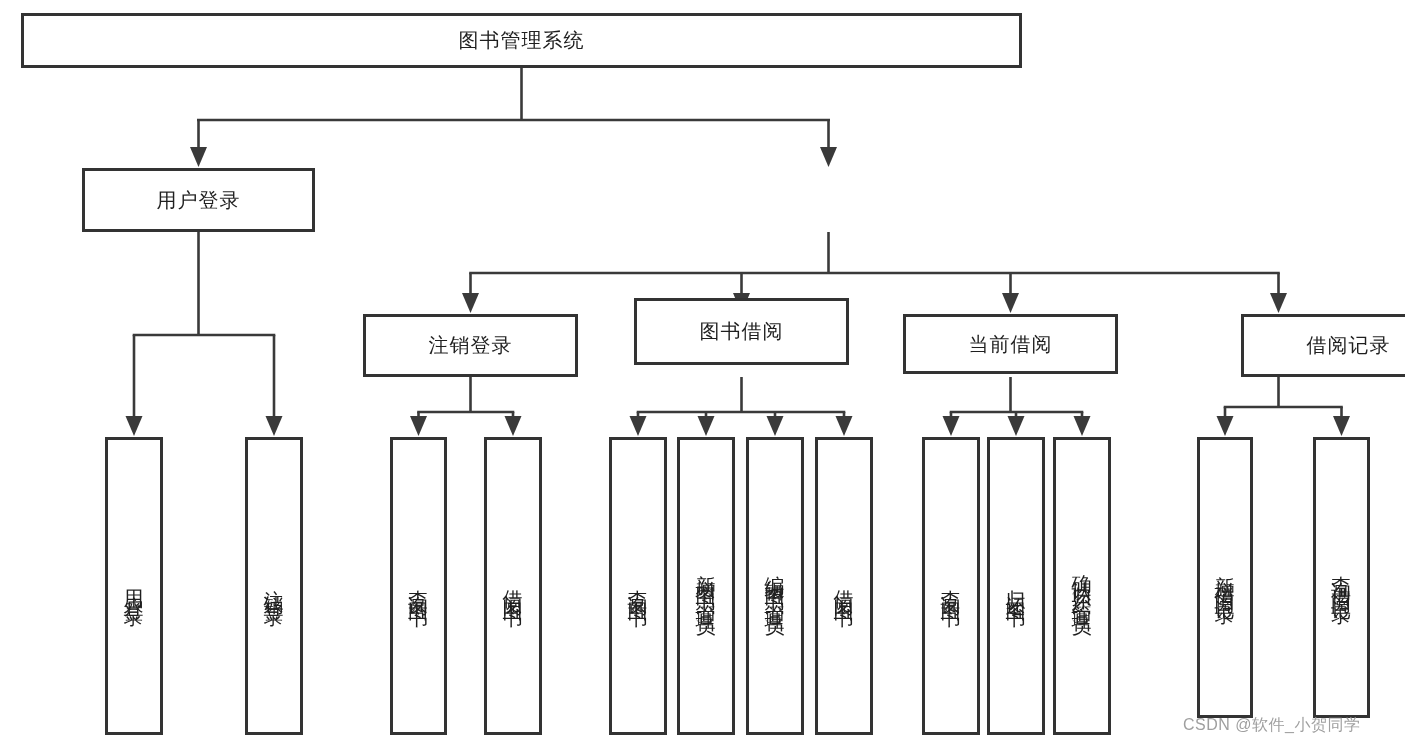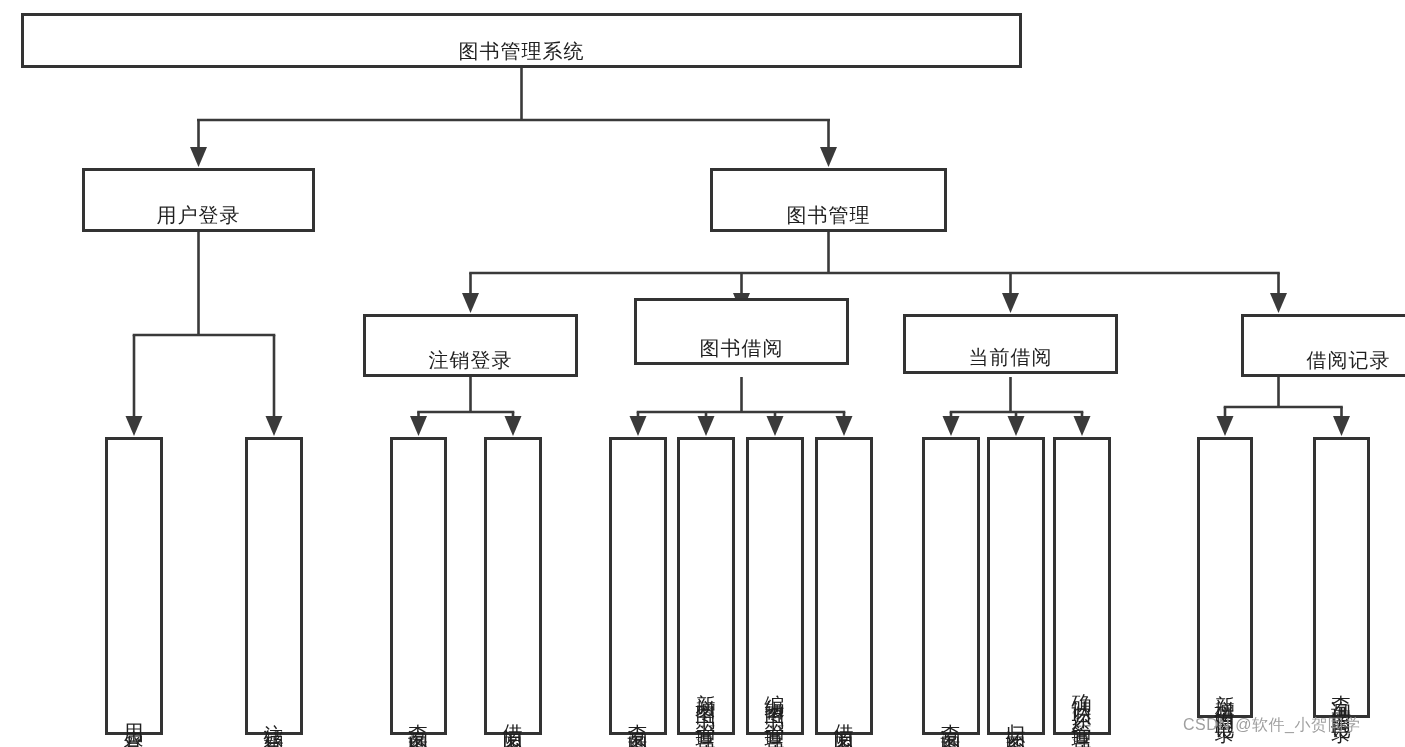--- a/index.html
+++ b/index.html
@@ -15,21 +15,21 @@
     position: absolute;
     left: 0; top: 0;
     width: 1405px; height: 747px;
   }
   .box {
     position: absolute;
     box-sizing: border-box;
     border: 3px solid #333333;
     background: #ffffff;
     display: flex;
-    align-items: flex-end;
+    align-items: center;
     justify-content: center;
     color: #1f1f1f;
   }
   .hlabel {
     font-size: 20px;
     letter-spacing: 1px;
     white-space: nowrap;
   }
   .leaf .vtext {
     writing-mode: vertical-rl;
@@ -120,23 +120,20 @@
     </g>
   </svg>
 
   <div class="box" style="left:21px;top:13px;width:1001px;height:55px">
     <span class="hlabel">图书管理系统</span>
   </div>
 
   <div class="box" style="left:82px;top:168px;width:233px;height:64px">
     <span class="hlabel">用户登录</span>
   </div>
-  <div class="box" style="left:710px;top:168px;width:237px;height:64px">
-    <span class="hlabel">图书管理</span>
-  </div>
 
   <div class="box" style="left:363px;top:314px;width:215px;height:63px">
     <span class="hlabel">注销登录</span>
   </div>
   <div class="box" style="left:634px;top:298px;width:215px;height:67px">
     <span class="hlabel">图书借阅</span>
   </div>
   <div class="box" style="left:903px;top:314px;width:215px;height:60px">
     <span class="hlabel">当前借阅</span>
   </div>

